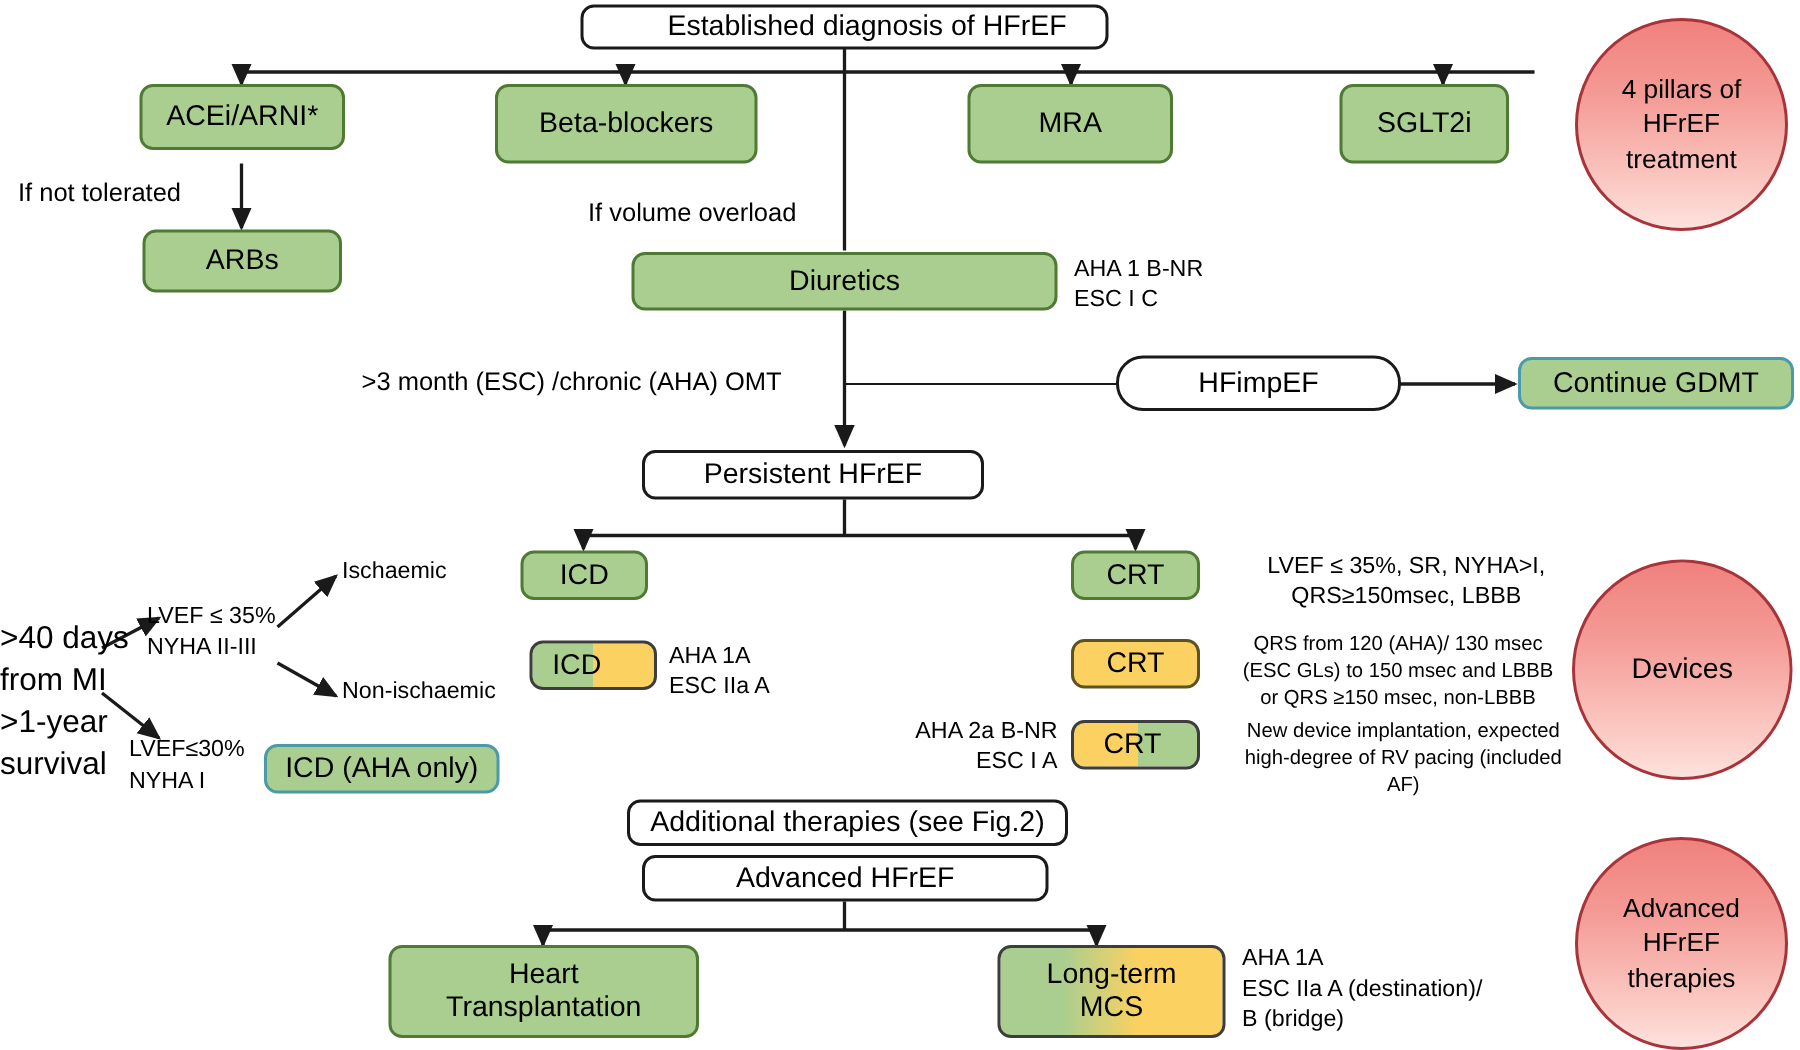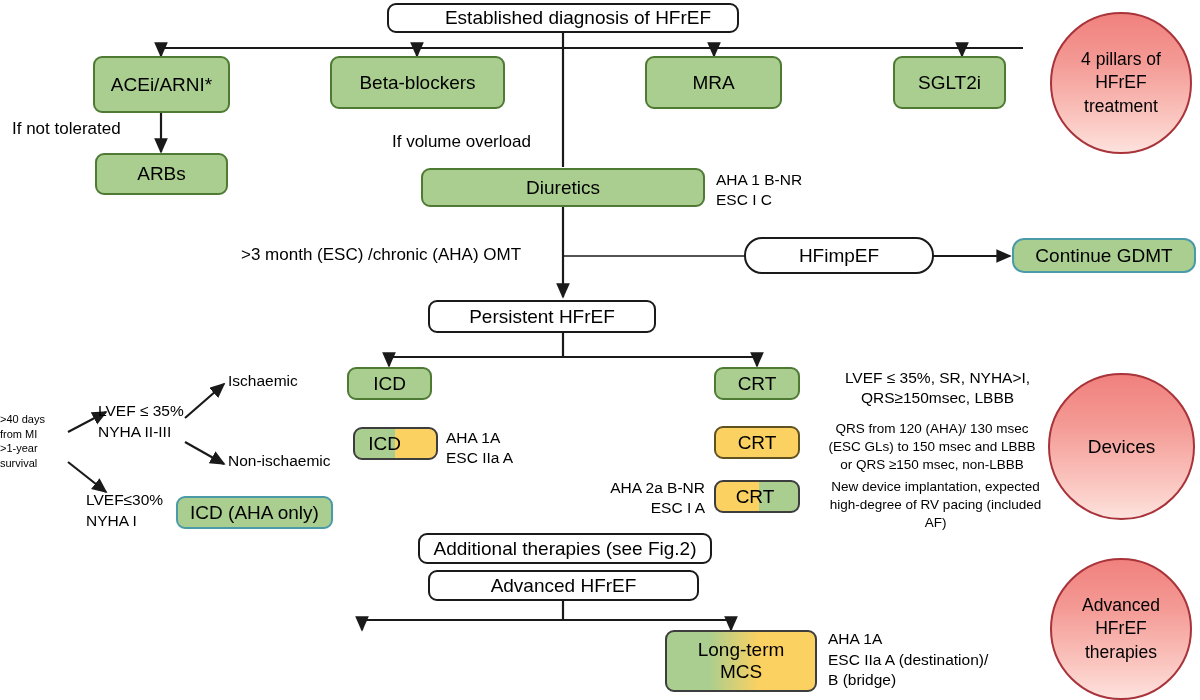--- a/index.html
+++ b/index.html
@@ -118,21 +118,21 @@
       <path d="M68,462 L106,492" marker-end="url(#ah)"></path>
       <path d="M185,418 L224,384" marker-end="url(#ah)"></path>
       <path d="M185,442 L224,464" marker-end="url(#ah)"></path>
     </g>
   </svg>
 
   <div class="node white" style="left:387px; top:3px; width:352px; height:30px;padding-left:36px;">
     <span>Established diagnosis of HFrEF</span>
   </div>
 
-  <div class="node green" style="left:93px; top:56px; width:137px; height:57px;">
+  <div class="node green" style="left:93px; top:56px; width:137px; height:44px;">
     <span>ACEi/ARNI*</span>
   </div>
 
   <div class="node green" style="left:645px; top:56px; width:137px; height:53px;">
     <span>MRA</span>
   </div>
 
   <div class="node green" style="left:330px; top:56px; width:175px; height:53px;">
     <span>Beta-blockers</span>
   </div>
@@ -146,21 +146,21 @@
   </div>
 
   <div class="node green" style="left:95px; top:153px; width:133px; height:42px;">
     <span>ARBs</span>
   </div>
 
   <div class="node white" style="left:744px; top:237px; width:190px; height:37px;border-radius:18px;">
     <span>HFimpEF</span>
   </div>
 
-  <div class="node green-teal" style="left:1012px; top:238px; width:184px; height:35px;border-radius:12px;">
+  <div class="node green-teal" style="left:1012px; top:238px; width:184px; height:35px;">
     <span>Continue GDMT</span>
   </div>
 
   <div class="node white" style="left:428px; top:300px; width:228px; height:33px;">
     <span>Persistent HFrEF</span>
   </div>
 
   <div class="node green" style="left:347px; top:367px; width:85px; height:33px;">
     <span>ICD</span>
   </div>
@@ -186,37 +186,41 @@
   </div>
 
   <div class="node white" style="left:418px; top:533px; width:294px; height:31px;">
     <span>Additional therapies (see Fig.2)</span>
   </div>
 
   <div class="node white" style="left:428px; top:570px; width:271px; height:31px;">
     <span>Advanced HFrEF</span>
   </div>
 
+  <div class="node green" style="left:259px; top:630px; width:207px; height:62px; white-space:pre-line;">
+    <span>Heart
+Transplantation</span>
+  </div>
 
   <div class="node grad-gy" style="left:665px; top:630px; width:152px; height:62px; white-space:pre-line;">
     <span>Long-term
 MCS</span>
   </div>
 
   <div class="label" style="left:12px; top:118px;">If not tolerated</div>
 
   <div class="label" style="left:392px; top:131px;">If volume overload</div>
 
   <div class="label" style="left:241px; top:244px;">&gt;3 month (ESC) /chronic (AHA) OMT</div>
 
   <div class="label" style="left:228px; top:371px; font-size:15.5px;">Ischaemic</div>
 
   <div class="label" style="left:228px; top:451px; font-size:15.5px;">Non-ischaemic</div>
 
-  <div class="label" style="left:0px; top:412px; font-size:11px; line-height:1.33;">&gt;40 days
+  <div class="label" style="left:0px; top:412px; font-size:21px; line-height:1.33;">&gt;40 days
 from MI
 &gt;1-year
 survival</div>
 
   <div class="label" style="left:98px; top:401px; font-size:15.5px; line-height:1.35;">LVEF ≤ 35%
 NYHA II-III</div>
 
   <div class="label" style="left:86px; top:490px; font-size:15.5px; line-height:1.35;">LVEF≤30%
 NYHA I</div>
 

